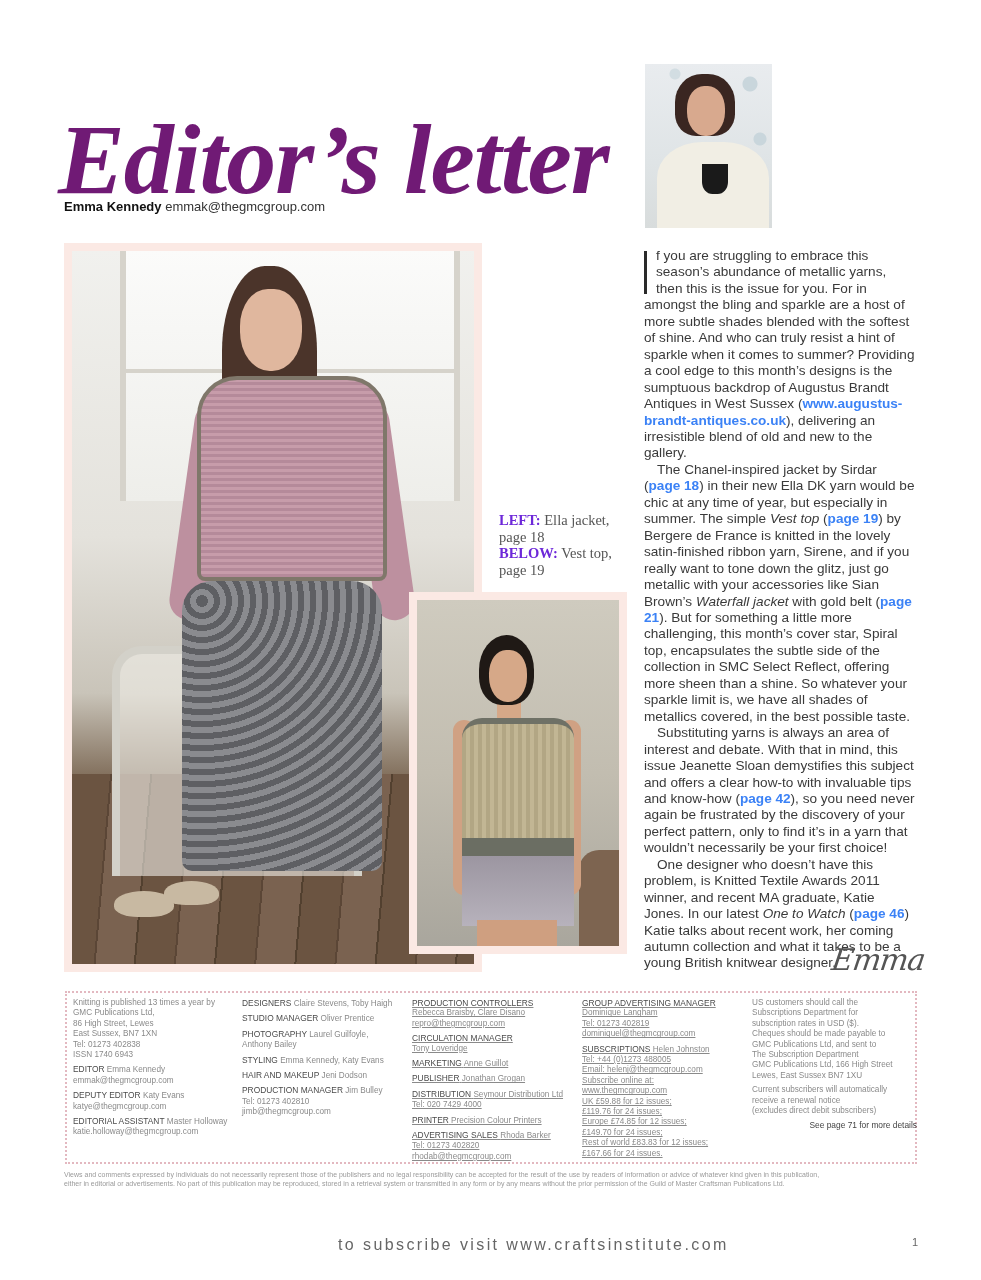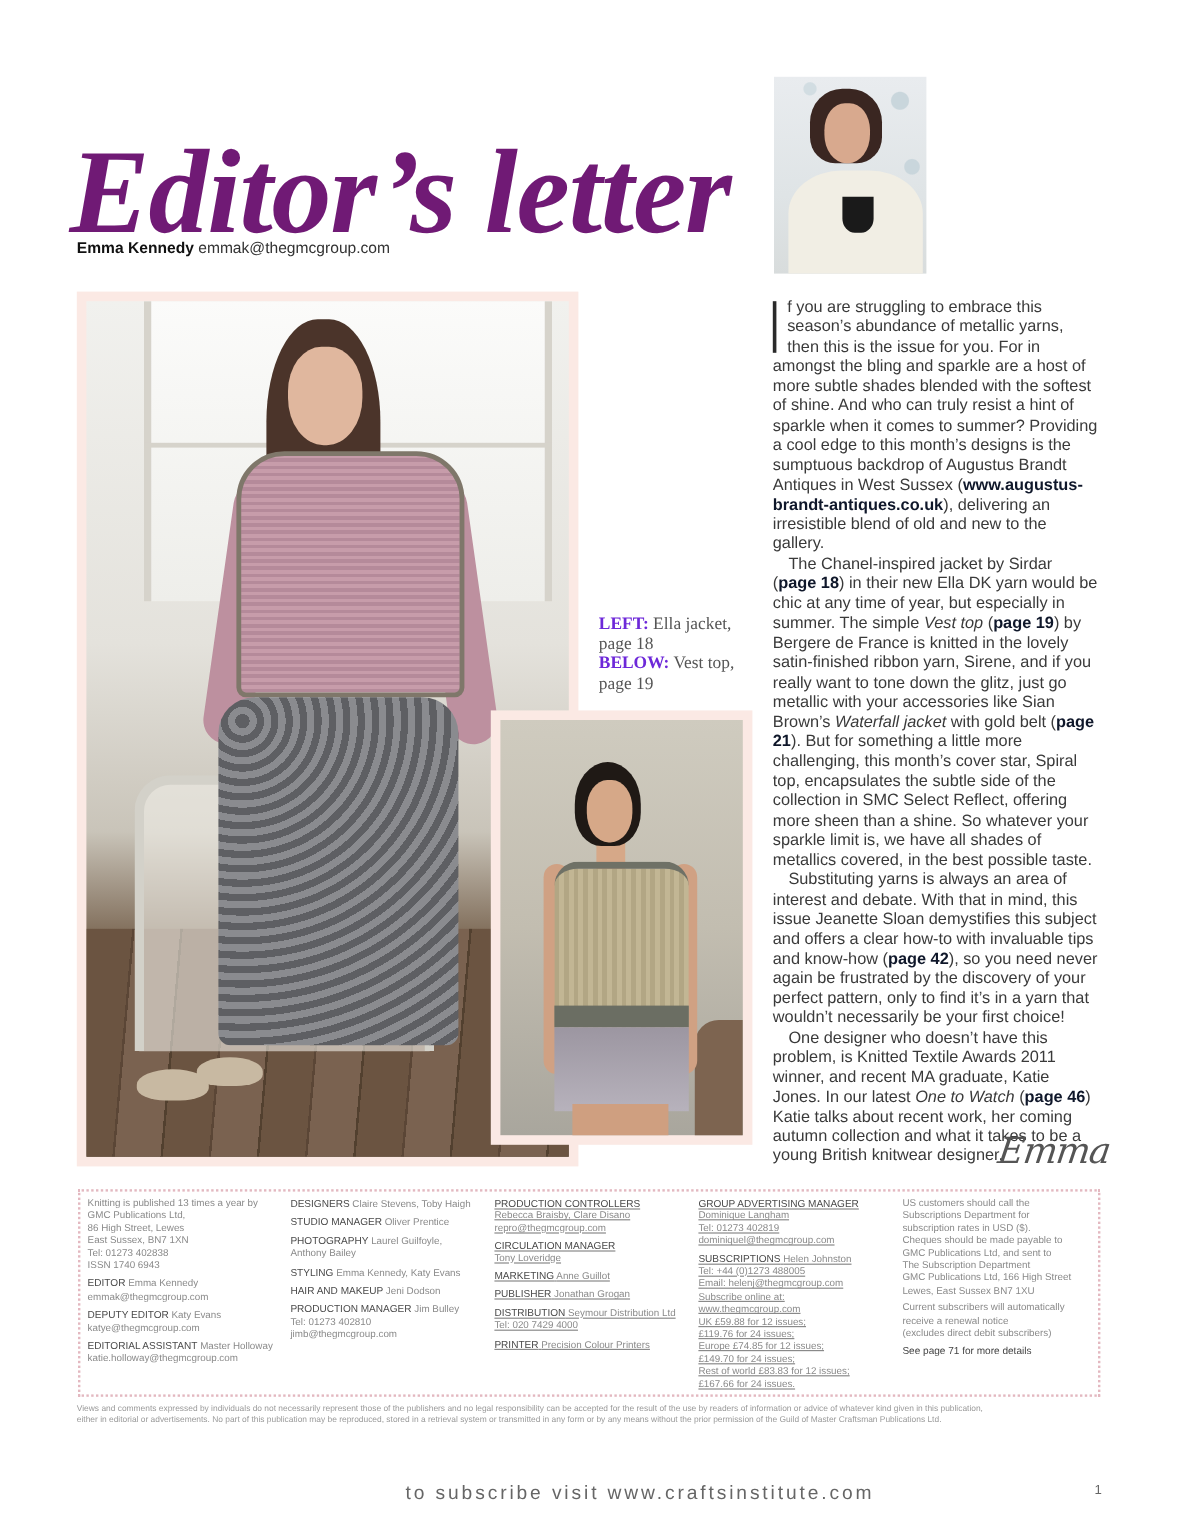--- a/index.html
+++ b/index.html
@@ -71,33 +71,33 @@
   .photo-small .chair { position:absolute; right:0; top:250px; width:40px; height:100px; background:#7d6450; border-radius: 20px 0 0 0; }
 
   .caption { position: absolute; left: 499px; top: 512px; width: 120px; font-family: "Liberation Serif", serif; font-size: 14.5px; line-height: 16.5px; color: #555; }
   .caption b { color: #6d28d9; font-weight: bold; }
 
   
   .article { position: absolute; left: 644px; top: 248px; width: 272px; font-size: 13.6px; line-height: 16.45px; color: #3a3a3a; }
   .article p { text-indent: 13px; }
   .article p.first { text-indent: 0; }
   .article .dropcap { float: left; width: 3px; height: 43px; background: #2a2a2a; margin: 3px 9px 0 0; }
-  .article b { color: #0f172a; font-weight: bold; }
+  .article b { color: #3b82f6; font-weight: bold; }
   .article i { font-style: italic; }
 
   .signature { position: absolute; left: 832px; top: 942px; font-family: "DejaVu Serif", serif; font-style: italic; font-size: 30px; color: #555; letter-spacing: -1px; transform: skewX(-8deg); }
 
   
   .masthead { position: absolute; left: 65px; top: 991px; width: 852px; height: 173px;
     border-top: 2px dotted #e3b8c0; border-bottom: 2px dotted #e3b8c0;
     border-left: 2px dotted #e3b8c0; border-right: 2px dotted #e3b8c0; }
   .mcol { position: absolute; top: 5px; font-size: 8.2px; line-height: 10.4px; color: #8a8a8a; }
   .mcol .blk { margin-bottom: 4px; }
   .mcol .lbl { color: #4a4a4a; font-size: 8.4px; }
-  .mcol .strong { color: #444; font-size: 8.4px; }
+  .mcol .strong { color: #444; font-size: 8.4px; text-align: right; }
 
   .disclaimer { position: absolute; left: 64px; top: 1171px; width: 860px; font-size: 7px; line-height: 8.8px; color: #9a9a9a; }
 
   .footer { position: absolute; left: 338px; top: 1236px; font-size: 16px; letter-spacing: 2.4px; color: #666; white-space: nowrap; }
   .page-no { position: absolute; left: 912px; top: 1236px; font-size: 11px; color: #666; }
 </style>
 </head>
 <body>
 
 <h1 class="title">Editor’s letter</h1>
@@ -210,20 +210,25 @@
       <div class="lbl">CIRCULATION MANAGER</div>
       <div>Tony Loveridge</div>
     </div>
     <div class="blk"><span class="lbl">MARKETING</span> <span>Anne Guillot</span></div>
     <div class="blk"><span class="lbl">PUBLISHER</span> <span>Jonathan Grogan</span></div>
     <div class="blk">
       <span class="lbl">DISTRIBUTION</span> <span>Seymour Distribution Ltd</span>
       <div>Tel: 020 7429 4000</div>
     </div>
     <div class="blk"><span class="lbl">PRINTER</span> <span>Precision Colour Printers</span></div>
+    <div class="blk">
+      <span class="lbl">ADVERTISING SALES</span> <span>Rhoda Barker</span>
+      <div>Tel: 01273 402820</div>
+      <div>rhodab@thegmcgroup.com</div>
+    </div>
   </div>
 
   <div class="mcol" style="left:515px; width:165px;text-decoration:underline;">
     <div class="blk">
       <div class="lbl">GROUP ADVERTISING MANAGER</div>
       <div>Dominique Langham</div>
       <div>Tel: 01273 402819</div>
       <div>dominiquel@thegmcgroup.com</div>
     </div>
     <div class="blk">

